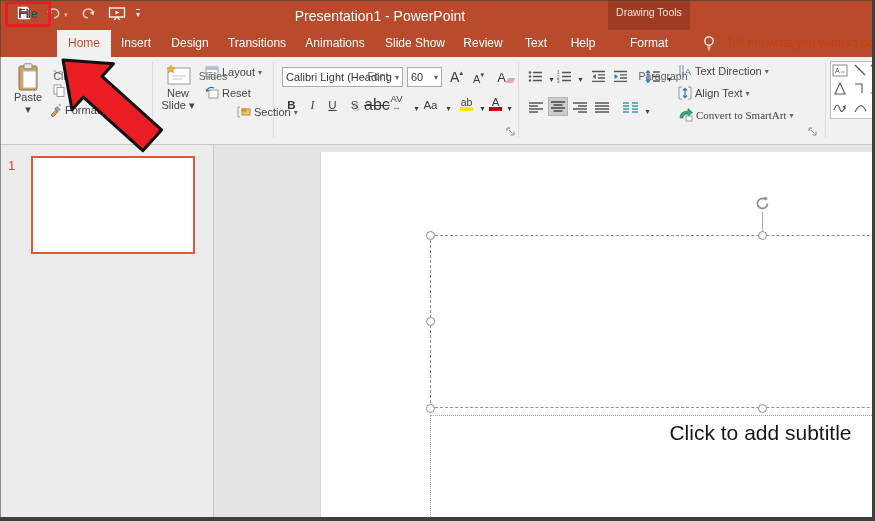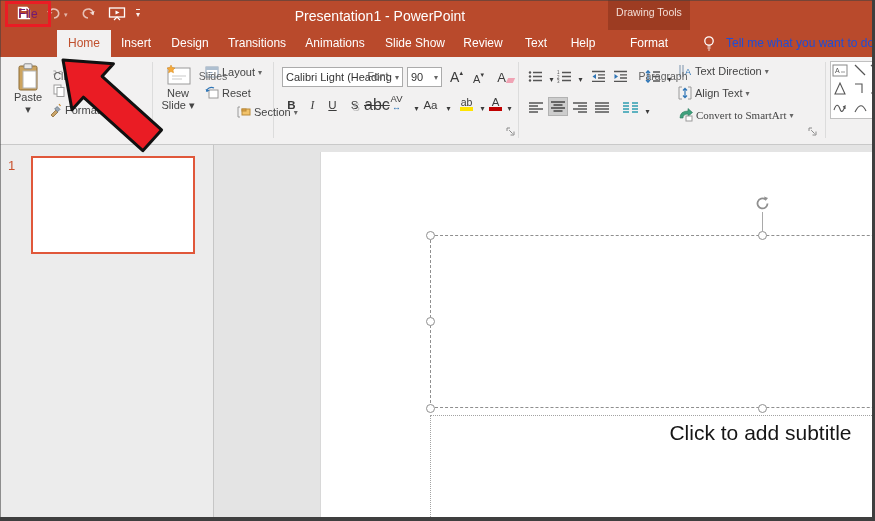--- a/index.html
+++ b/index.html
@@ -13,22 +13,22 @@
   
   .titlebar{left:0;top:0;width:875px;height:30px;background:var(--titlebar,#b94a2c);}
   .tabrow{left:0;top:30px;width:875px;height:27px;background:var(--titlebar,#b94a2c);}
   .contextual{left:608px;top:0;width:82px;height:57px;background:var(--contextual-dark,#9d3c22);}
   .ctx-label{left:608px;top:6px;width:82px;text-align:center;font-size:10.5px;color:#f3ddd5;}
   .win-title{left:260px;top:8px;width:240px;text-align:center;font-size:14px;color:#fff;}
   .qat-ic{top:6px;height:18px;color:rgba(255,255,255,.92);font-size:13px;line-height:18px;}
   .tab{top:0;height:27px;line-height:27px;text-align:center;font-size:12px;color:#fff;cursor:default;}
   .tab-home{background:#f2f1f1;color:#c0502e;}
   .file-box{left:5px;top:1px;width:46px;height:26px;border:3px solid var(--annotation-red,#ea1c24);
-    color:#701a75;font-size:12px;text-align:center;line-height:20px;}
-  .tellme{color:#1d4ed8;font-size:12px;top:0;height:27px;line-height:27px;}
+    color:#0c4a6e;font-size:12px;text-align:center;line-height:20px;}
+  .tellme{color:#c2410c;font-size:12px;top:0;height:27px;line-height:27px;}
   
   .ribbon{left:0;top:57px;width:875px;height:88px;background:#f2f1f1;border-bottom:1px solid #c9c9c9;}
   .gsep{top:5px;height:76px;width:1px;background:#dcdcdc;}
   .glabel{top:70px;font-size:10.5px;color:#5f5f5f;text-align:center;}
   .rbtn{font-size:11px;color:#444;white-space:nowrap;display:flex;align-items:center;gap:3px;}
   .rbtn .cr{font-size:8px;color:#666;}
   .dis{color:#9d9d9d;}
   .bigbtn{display:flex;flex-direction:column;align-items:center;font-size:11px;color:#444;}
   .combo{background:#fff;border:1px solid #ababab;font-size:11px;color:#333;display:flex;align-items:center;padding:0 3px;height:20px;}
   .combo .cr{margin-left:auto;font-size:8px;color:#666;}
@@ -203,21 +203,21 @@
     <span>Section</span>
     <span class="cr">▾</span>
   </div>
   <div class="abs glabel" style="left:160px;width:106px;">Slides</div>
 
   <div class="abs combo" style="left:282px;top:67px;width:121px;">
     <span style="overflow:hidden;white-space:nowrap;">Calibri Light (Heading</span>
     <span class="cr">▾</span>
   </div>
   <div class="abs combo" style="left:407px;top:67px;width:35px;">
-    <span>90</span>
+    <span>60</span>
     <span class="cr">▾</span>
   </div>
   <div class="abs fbtn" style="left:448px;top:68px;font-size:14px;">
     <span>A</span>
       <span style="font-size:7px;margin-top:-8px;">▴</span>
   </div>
   <div class="abs fbtn" style="left:470px;top:70px;font-size:11px;">
     <span>A</span>
       <span style="font-size:7px;margin-top:-8px;">▾</span>
   </div>

